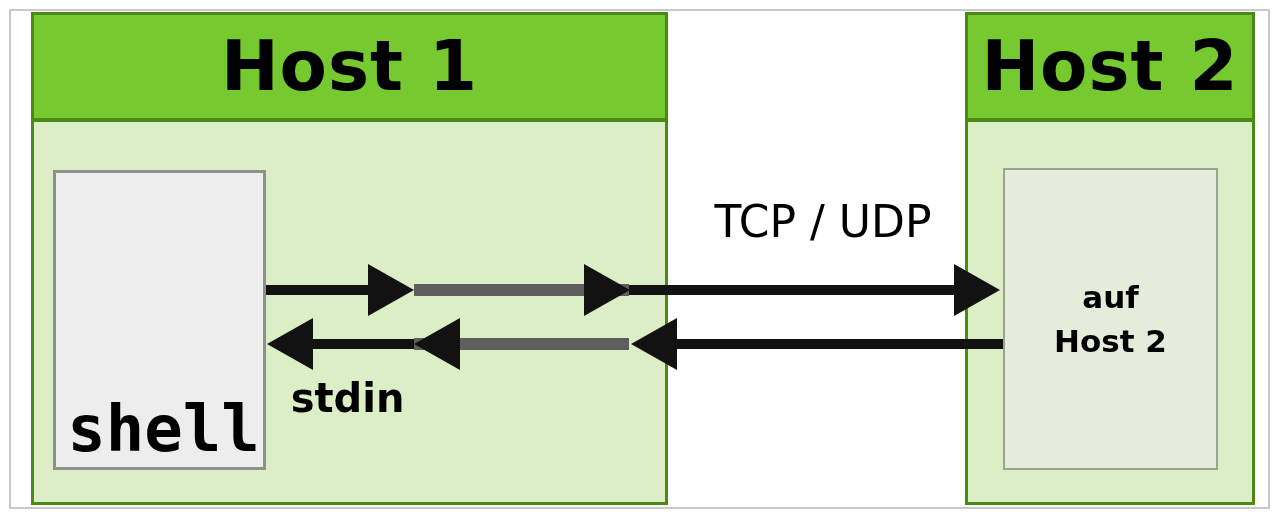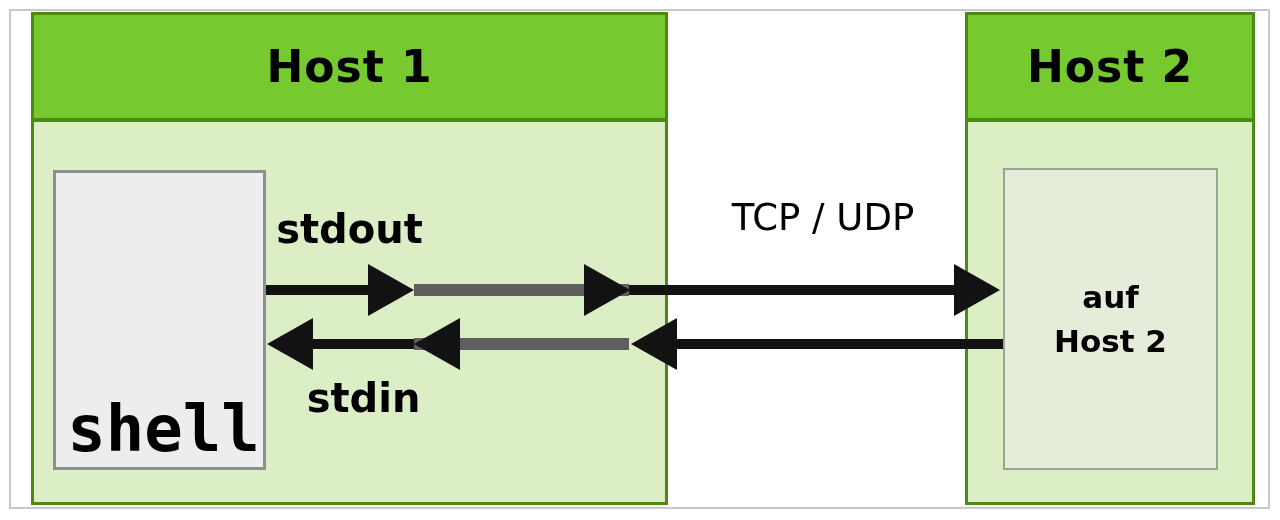--- a/index.html
+++ b/index.html
@@ -29,21 +29,21 @@
     border:3px solid var(--host-border);background:var(--host-body);z-index:1;
   }
   .host1{left:31px;width:637px;}
   .host2{left:965px;width:290px;}
   .host-header{
     height:107px;box-sizing:border-box;background:var(--header-green);
     border-bottom:4px solid var(--host-border);
     display:flex;align-items:center;justify-content:center;
   }
   .host-title{
-    font-size:44px;font-weight:bold;letter-spacing:1px;line-height:1;
+    font-size:69px;font-weight:bold;letter-spacing:1px;line-height:1;
     font-family:"DejaVu Sans","Liberation Sans",sans-serif;
   }
   .proc{
     position:absolute;top:170px;height:300px;box-sizing:border-box;
     background:var(--proc-fill);border:3px solid var(--proc-border);z-index:2;
   }
   .proc-shell{left:53px;width:213px;}
   .proc-nc{left:414px;width:215px;}
   .proc-label{
     position:absolute;bottom:6px;left:0;right:0;text-align:center;
@@ -63,21 +63,21 @@
   .ahead{position:absolute;width:0;height:0;z-index:4;
     border-top:26px solid transparent;border-bottom:26px solid transparent;}
   .ahead-right{border-left:46px solid var(--arrow-black);}
   .ahead-left{border-right:46px solid var(--arrow-black);}
   .flow-label{
     position:absolute;z-index:4;text-align:center;white-space:nowrap;
     font-weight:bold;font-size:40px;line-height:1.1;
   }
   .transport-label{
     position:absolute;z-index:4;text-align:center;white-space:nowrap;
-    font-weight:normal;font-size:37px;line-height:1.1;
+    font-weight:normal;font-size:44px;line-height:1.1;
   }
 </style>
 </head>
 <body>
 
 <div id="stage">
 
   <div class="frame"></div>
 
   <section class="host host1">
@@ -109,17 +109,16 @@
   <div class="aline" style="left:629px;top:285px;width:325px;"></div>
   <div class="ahead ahead-right" style="left:954px;top:264px;"></div>
 
   <div class="aline" style="left:677px;top:339px;width:326px;"></div>
   <div class="ahead ahead-left" style="left:631px;top:318px;"></div>
   <div class="aline-dim" style="left:414px;top:338px;width:215px;"></div>
   <div class="ahead ahead-left" style="left:414px;top:318px;"></div>
   <div class="aline" style="left:313px;top:339px;width:101px;"></div>
   <div class="ahead ahead-left" style="left:267px;top:318px;"></div>
 
-  <span class="flow-label" style="left:262px;top:207px;width:175px;">stdout</span>
-  <span class="flow-label" style="left:276px;top:376px;width:175px;">stdin</span>
+  <span class="flow-label" style="left:260px;top:376px;width:175px;">stdin</span>
   <span class="transport-label" style="left:690px;top:198px;width:266px;">TCP / UDP</span>
 
 </div>
 
 </body></html>

